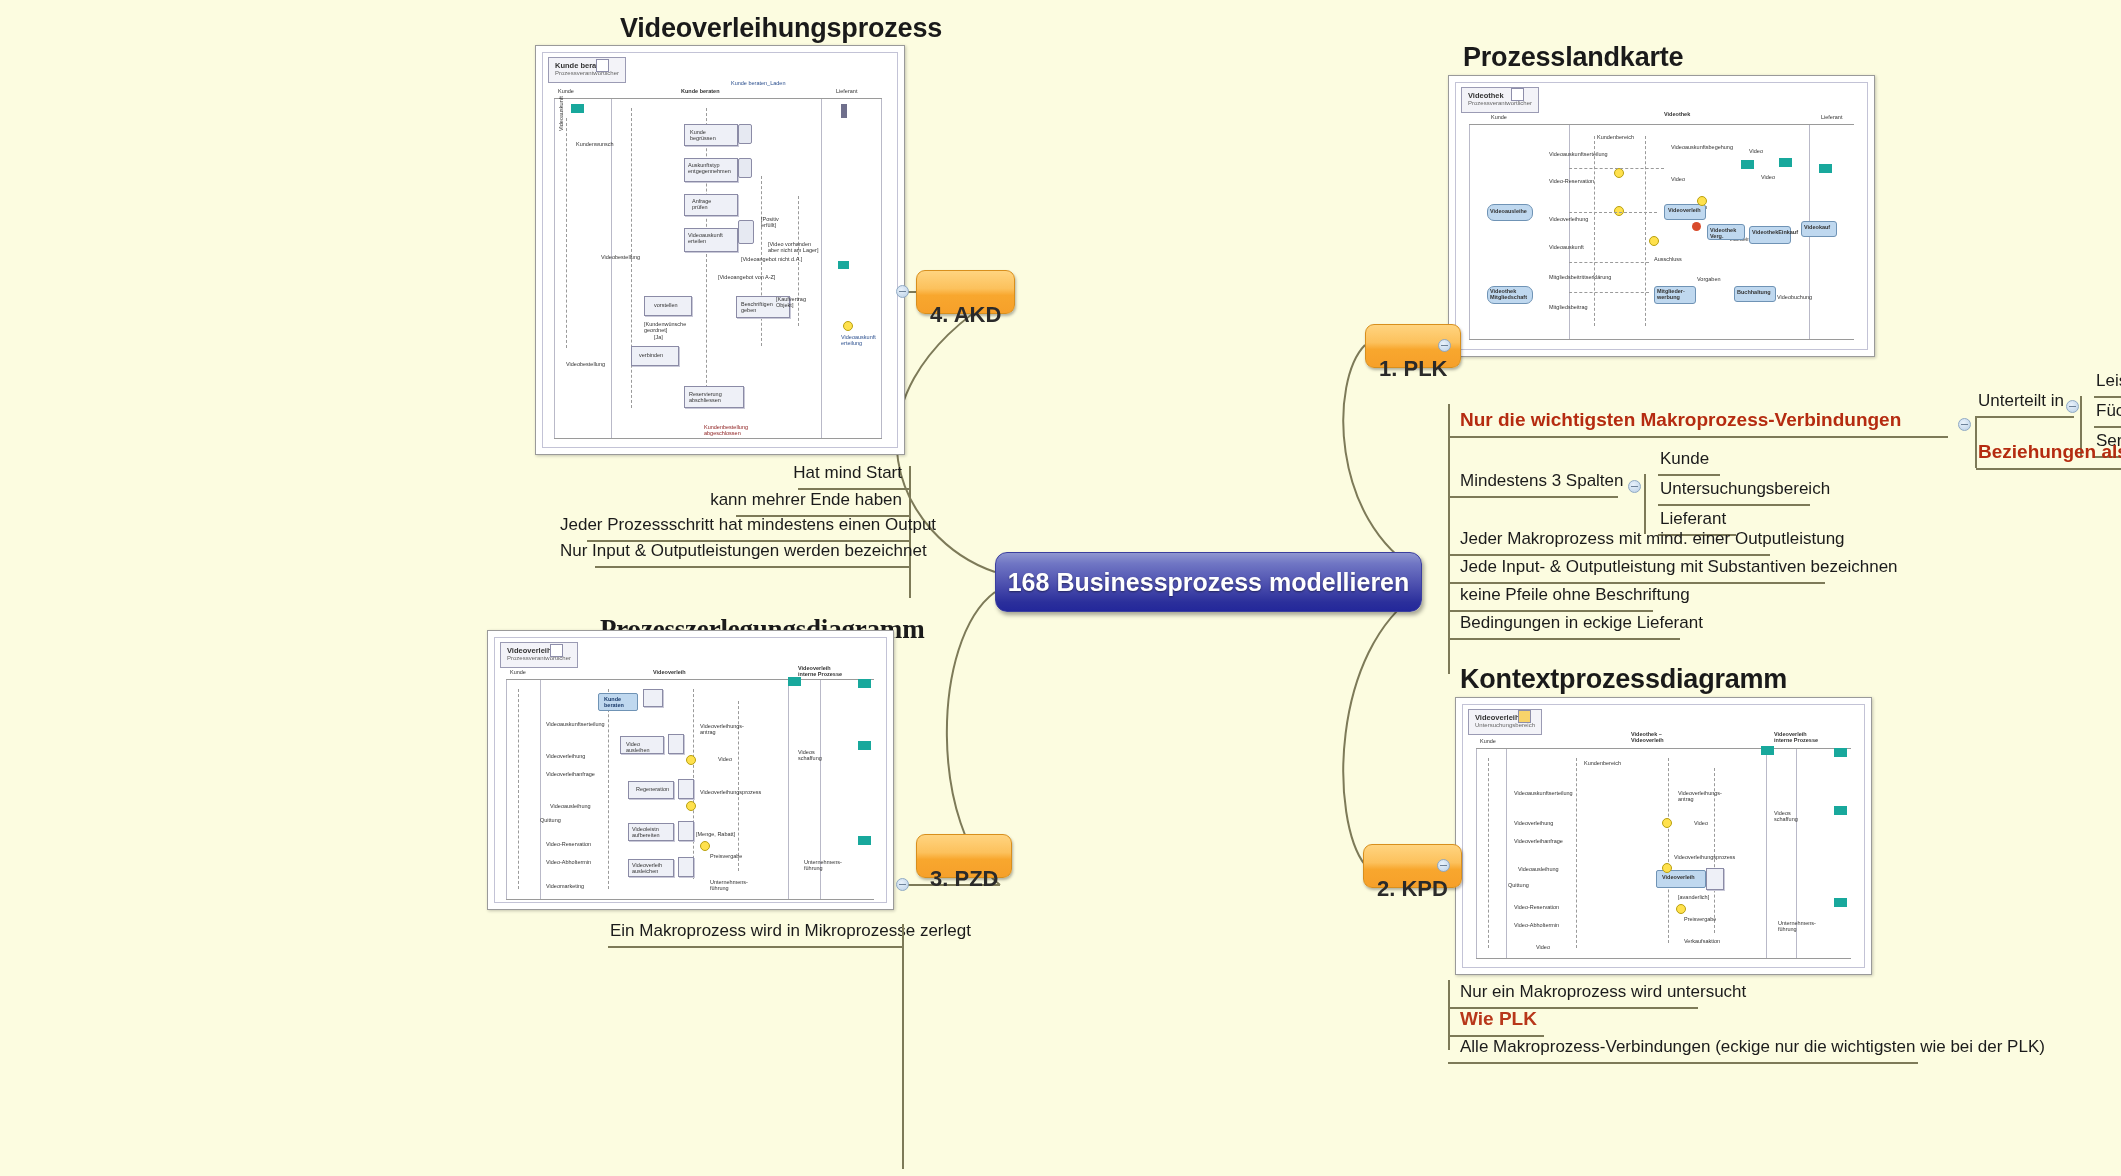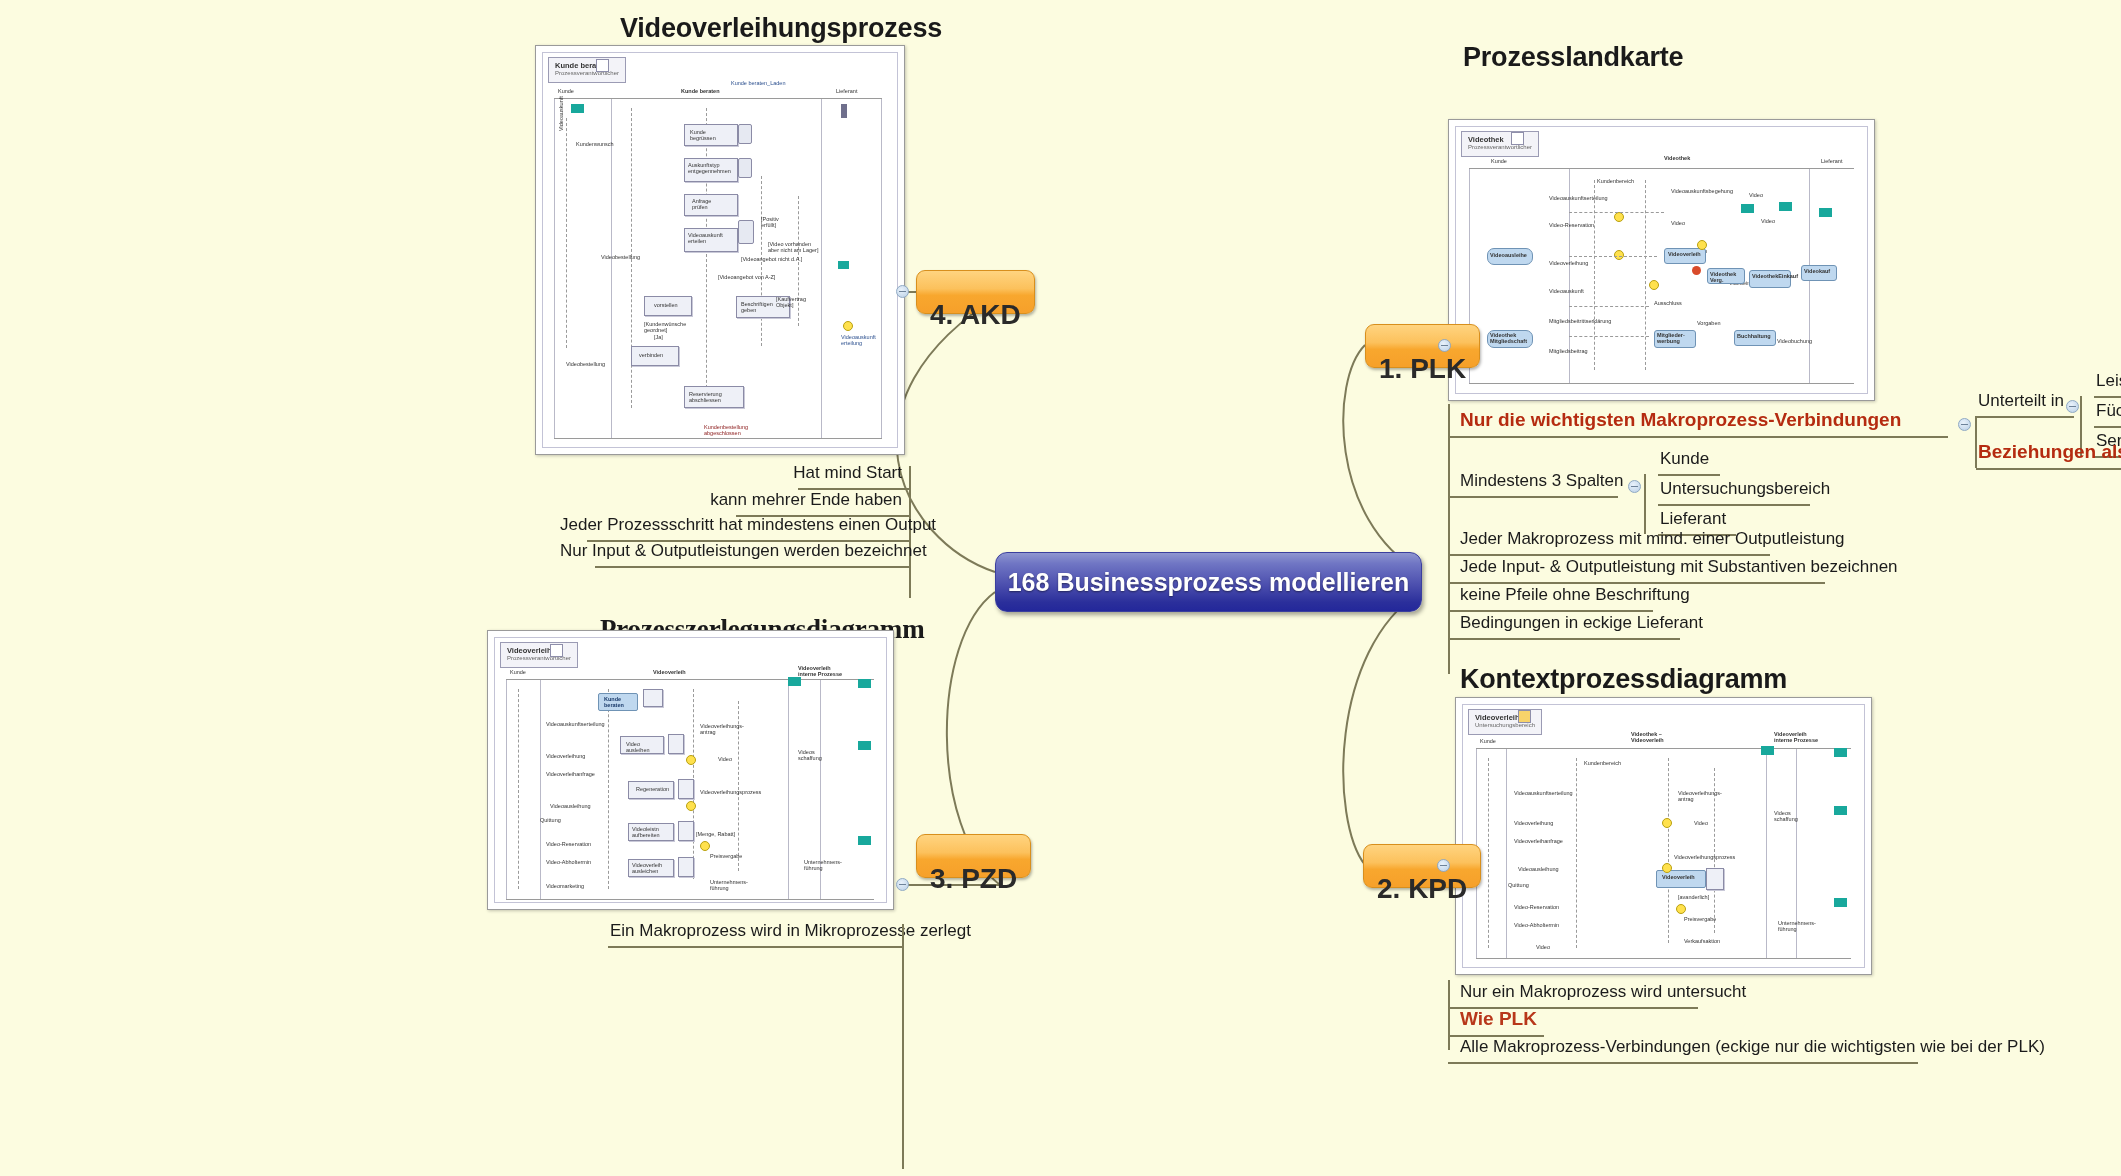--- a/index.html
+++ b/index.html
@@ -30,21 +30,21 @@
   }
   
   .chip{
     height:42px;border-radius:9px;
     background:linear-gradient(to bottom,#ffd480 0%,#fcc15c 42%,#f8a72e 58%,#f6a02a 100%);
     border:1px solid #d88f1d;
     box-shadow:1px 2px 3px rgba(0,0,0,0.3);
     display:flex;align-items:center;justify-content:center;
     padding:0 13px;
   }
-  .chip span{font-size:28px;font-weight:bold;color:#2a2a2a;white-space:nowrap;margin-top:45px;}
+  .chip span{font-size:22px;font-weight:bold;color:#2a2a2a;white-space:nowrap;margin-top:45px;}
   
   .bullet{
     width:13px;height:13px;border-radius:50%;
     background:radial-gradient(circle at 40% 35%,#e9f2fb,#b9cfe6);
     border:1px solid #8fa9c4;
     box-sizing:border-box;
   }
   .bullet:after{
     content:"";display:block;position:relative;
     left:2px;top:4.5px;width:7px;height:1px;background:#6d8299;
@@ -285,21 +285,21 @@
 <div class="abs" style="left:0px;top:920px;width:905px;">
 
   <div class="abs leaf" style="left:610px;top:2px;">Ein Makroprozess wird in Mikroprozesse zerlegt</div>
   <div class="ul" style="left:608px;top:26px;width:295px;"></div>
 
   <div class="vl" style="left:902px;top:4px;height:245px;"></div>
 </div>
 
 <div class="abs heading" style="left:1463px;top:42px;">Prozesslandkarte</div>
 
-<div class="abs thumb" style="left:1448px;top:75px;width:425px;height:280px;margin-top:44px;">
+<div class="abs thumb" style="left:1448px;top:75px;width:425px;height:280px;">
   <div class="inner"></div>
   <div class="titlebox">
     <b>Videothek</b>
     <i>Prozessverantwortlicher</i>
   </div>
   <div class="ticon" style="left:62px;top:12px;"></div>
 
   <div class="lane" style="left:20px;top:48px;height:215px;"></div>
   <div class="lane" style="left:120px;top:48px;height:215px;"></div>
   <div class="lane" style="left:360px;top:48px;height:215px;"></div>

